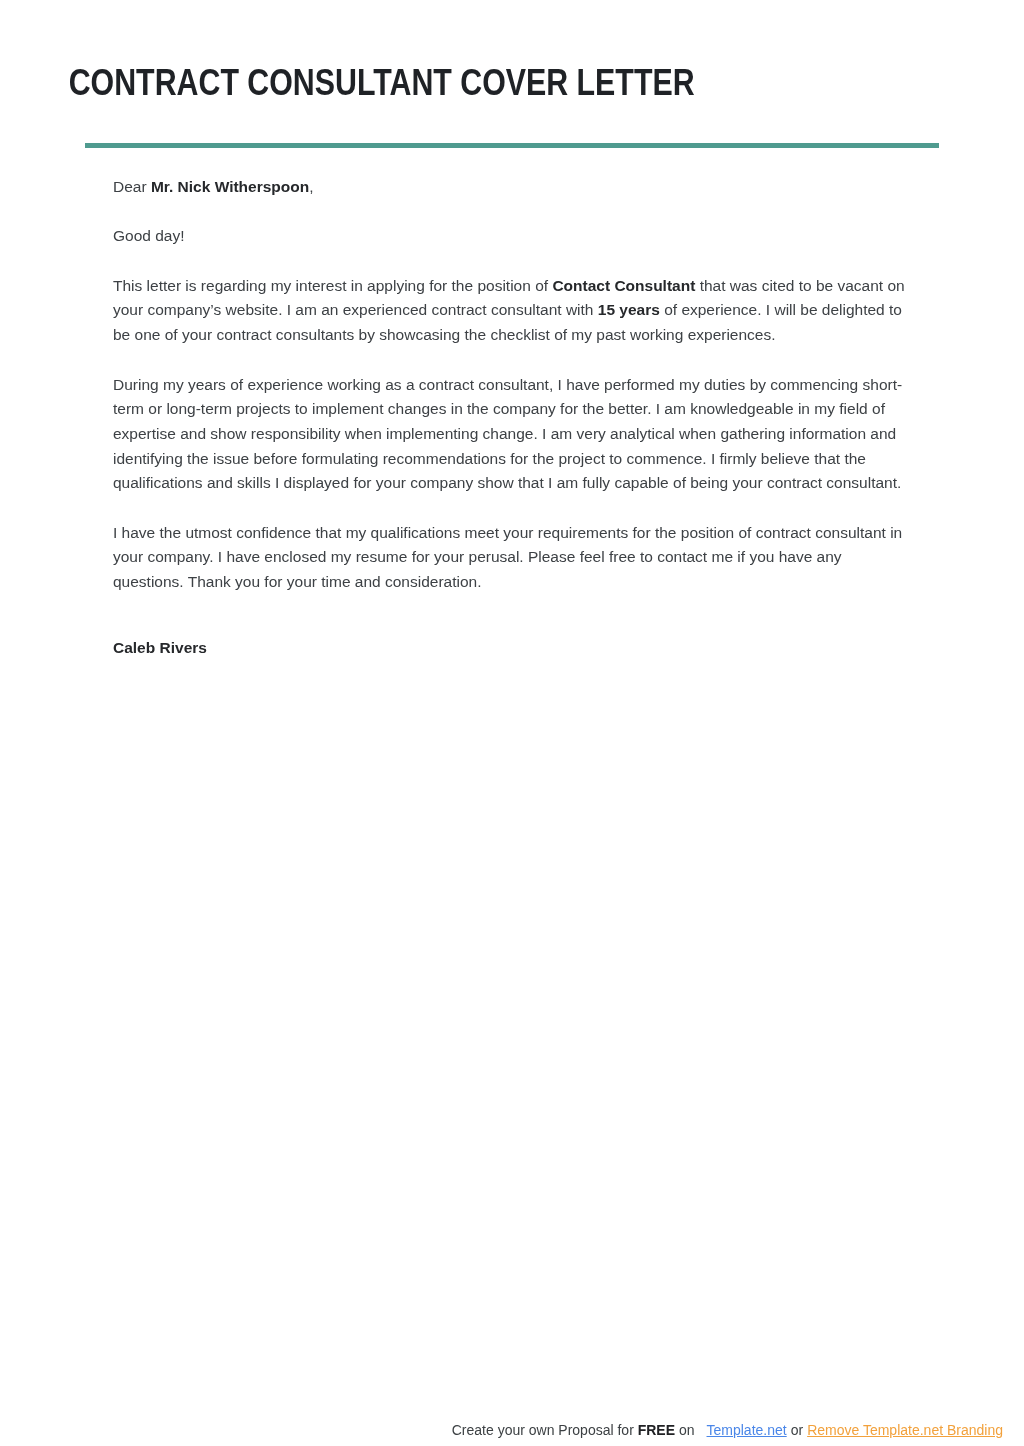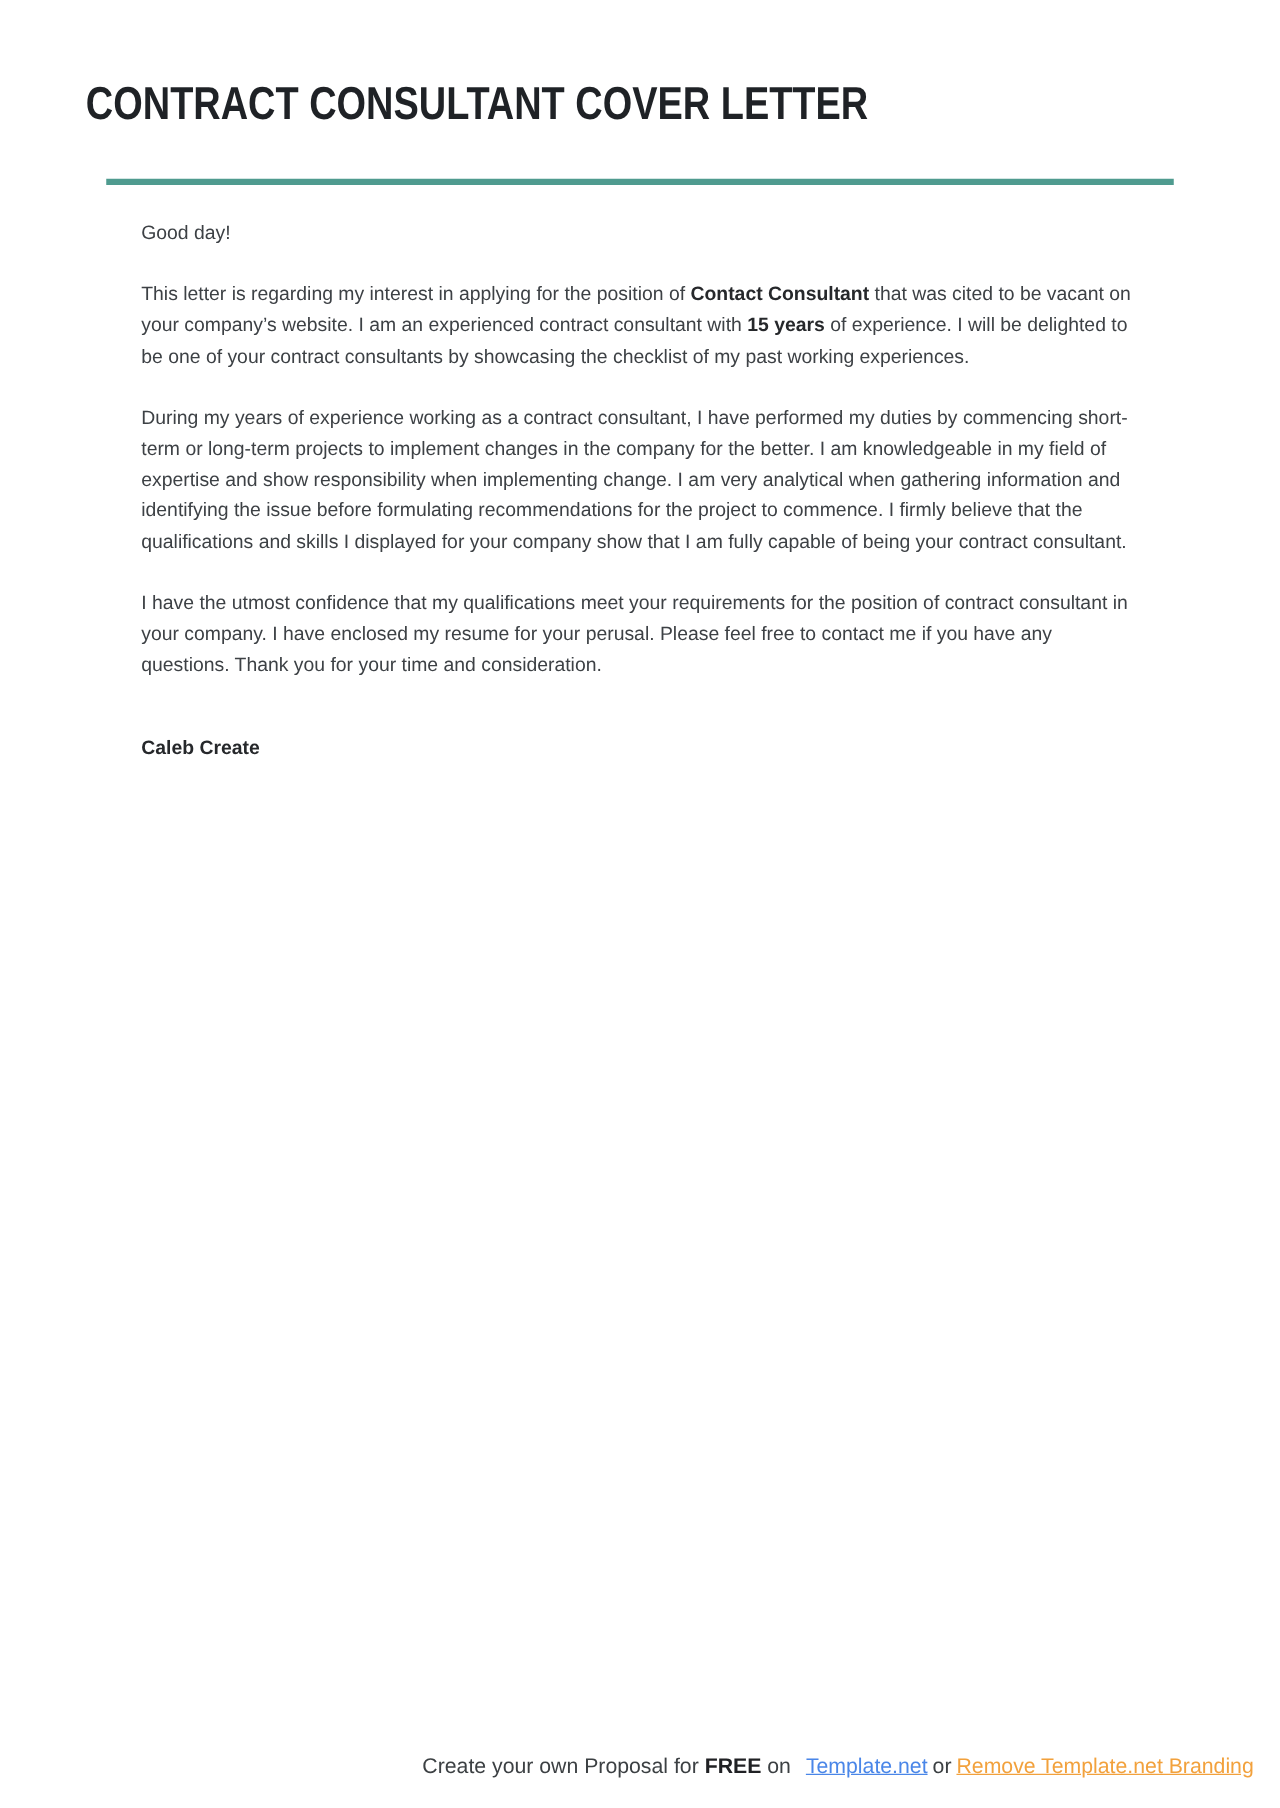--- a/index.html
+++ b/index.html
@@ -54,22 +54,22 @@
   .letter p.pre-closing-gap {
     margin-bottom: 41px;
   }
   .letter .b {
     font-weight: bold;
     color: #26282b;
   }
   .footer {
     position: absolute;
     right: 21px;
-    bottom: 24px;
-    font-size: 17px;
+    bottom: 7px;
+    font-size: 14px;
     line-height: 18px;
     color: #3c4043;
     white-space: nowrap;
   }
   .footer .free {
     font-weight: bold;
     color: #202124;
   }
   .footer a {
     text-decoration: underline;
@@ -89,22 +89,23 @@
 </head>
 <body>
 
 <div class="title-wrap">
   <h1 class="page-title">CONTRACT CONSULTANT COVER LETTER</h1>
 </div>
 
 <div class="divider"></div>
 
 <div class="letter">
+  <p><span>Dear </span><span class="b">Mr. Nick Witherspoon</span><span>,</span></p>
   <p>Good day!</p>
   <p><span>This letter is regarding my interest in applying for the position of </span><span class="b">Contact Consultant</span><span> that was cited to be vacant on your company’s website. I am an experienced contract consultant with </span><span class="b">15 years</span><span> of experience. I will be delighted to be one of your contract consultants by showcasing the checklist of my past working experiences.</span></p>
   <p><span>During my years of experience working as a contract consultant, I have performed my duties by commencing short-term or long-term projects to implement changes in the company for the better. I am knowledgeable in my field of expertise and show responsibility when implementing change. I am very analytical when gathering information and identifying the issue before formulating recommendations for the project to commence. I firmly believe that the qualifications and skills I displayed for your company show that I am fully capable of being your contract consultant.</span></p>
   <p class="pre-closing-gap"><span>I have the utmost confidence that my qualifications meet your requirements for the position of contract consultant in your company. I have enclosed my resume for your perusal. Please feel free to contact me if you have any questions. Thank you for your time and consideration.</span></p>
-  <p class="b">Caleb Create</p>
+  <p class="b">Caleb Rivers</p>
 </div>
 
 <div class="footer">
   <span>Create your own Proposal for </span><span class="free">FREE</span><span> on</span><a class="link-template">Template.net</a><span class="sep-or">or</span><a class="link-remove">Remove Template.net Branding</a>
 </div>
 
 </body></html>

